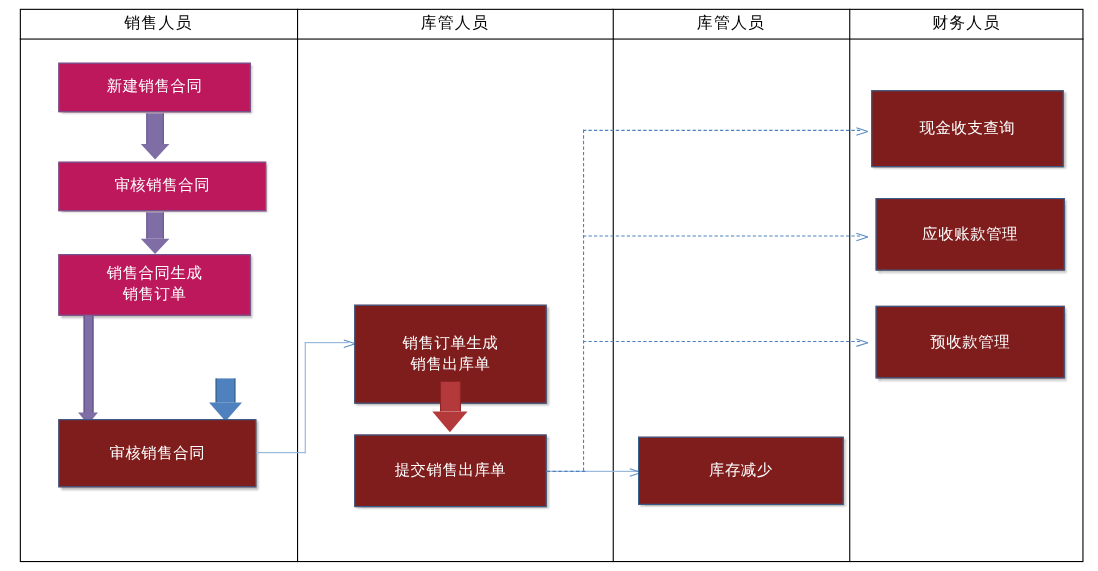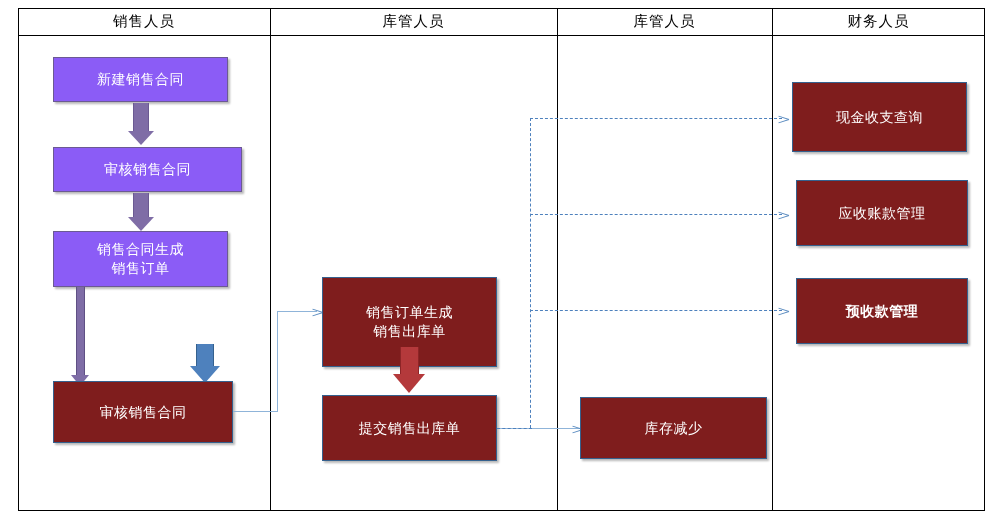--- a/index.html
+++ b/index.html
@@ -27,21 +27,21 @@
   }
 
   
   .node{
     position:absolute;box-sizing:border-box;
     display:flex;align-items:center;justify-content:center;
     text-align:center;color:#ffffff;font-size:14px;line-height:1.35;
     letter-spacing:.5px;
     box-shadow:2px 2px 2px rgba(0,0,0,.28);
   }
-  .node.purple{background:#8b5cf6;border:1px solid #6b5a92;}
+  .node.purple{background:#be185d;border:1px solid #6b5a92;}
   .node.blue{background:#7f1d1d;border:1.6px solid #35618e;}
   .node span{display:block;}
 
   
   .fatarrow-purple-shaft{position:absolute;background:#7f6da6;border-left:1px solid #6b5a92;border-right:1px solid #6b5a92;box-sizing:border-box;}
   .fatarrow-purple-head{
     position:absolute;width:0;height:0;
     border-left:13px solid transparent;border-right:13px solid transparent;
     border-top:14px solid #7f6da6;
   }
@@ -169,17 +169,17 @@
   </div>
 
   <div class="node blue" style="left:792px;top:82px;width:175px;height:70px;">
     <span>现金收支查询</span>
   </div>
 
   <div class="node blue" style="left:796px;top:180px;width:172px;height:66px;">
     <span>应收账款管理</span>
   </div>
 
-  <div class="node blue" style="left:796px;top:278px;width:172px;height:66px;font-weight:bold;">
+  <div class="node blue" style="left:796px;top:278px;width:172px;height:66px;">
     <span>预收款管理</span>
   </div>
 
 </div>
 
 </body></html>

